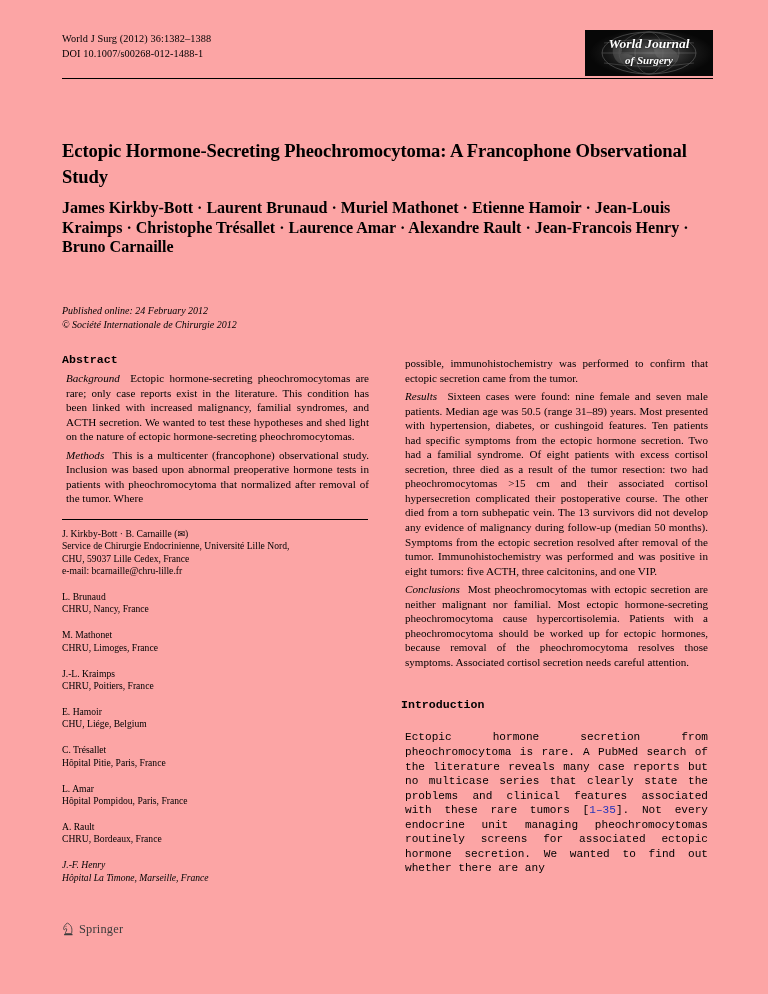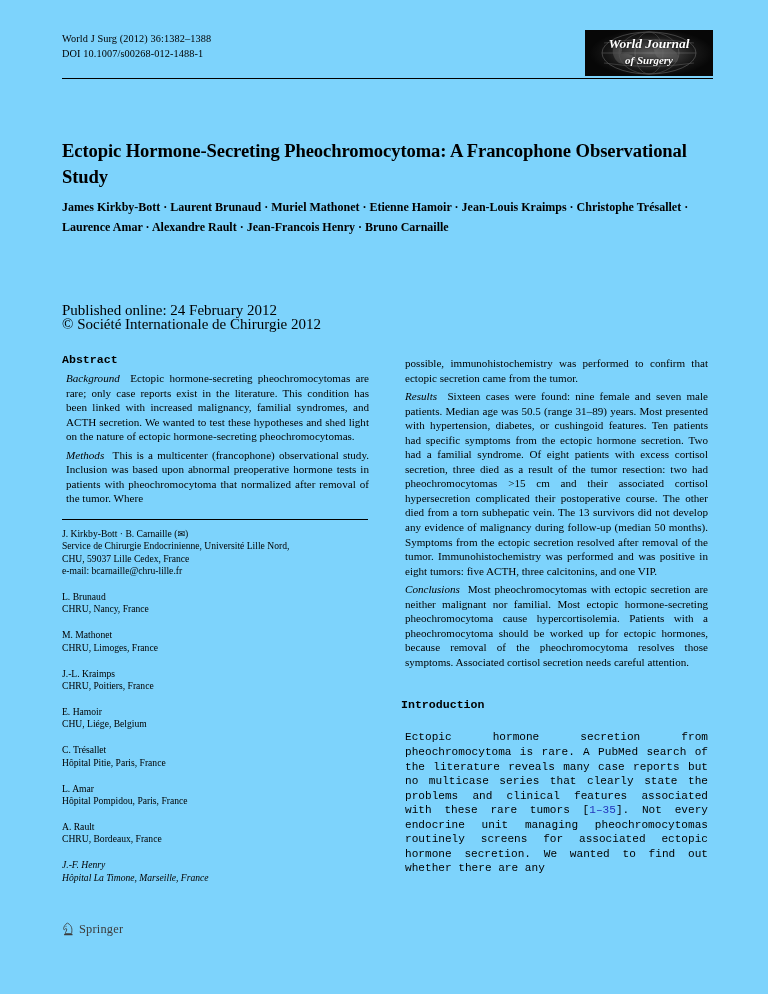--- a/index.html
+++ b/index.html
@@ -8,21 +8,21 @@
     background: #ffffff;
   }
   body {
     font-family: "Liberation Serif", "DejaVu Serif", serif;
     color: #000000;
   }
   .page {
     position: relative;
     width: 768px;
     height: 994px;
-    background: #7dd3fc;
+    background: #fca5a5;
     overflow: hidden;
     box-sizing: border-box;
     padding: 0;
   }
 
   
   .header {
     position: absolute;
     left: 62px;
     top: 30px;
@@ -88,31 +88,32 @@
     font-size: 18.6px;
     line-height: 26px;
     font-weight: bold;
     letter-spacing: -0.1px;
   }
   .authors {
     position: absolute;
     left: 62px;
     top: 198px;
     width: 650px;
-    font-size: 12px;
+    font-size: 16px;
     line-height: 19.5px;
     font-weight: bold;
   }
   .pubinfo {
     position: absolute;
     left: 62px;
     top: 304px;
     width: 400px;
-    font-size: 15px;
+    font-size: 10px;
     line-height: 13.5px;
+    font-style: italic;
   }
 
   
   .col {
     position: absolute;
     top: 352px;
     width: 311px;
     font-size: 11.1px;
     line-height: 14.55px;
     text-align: justify;

